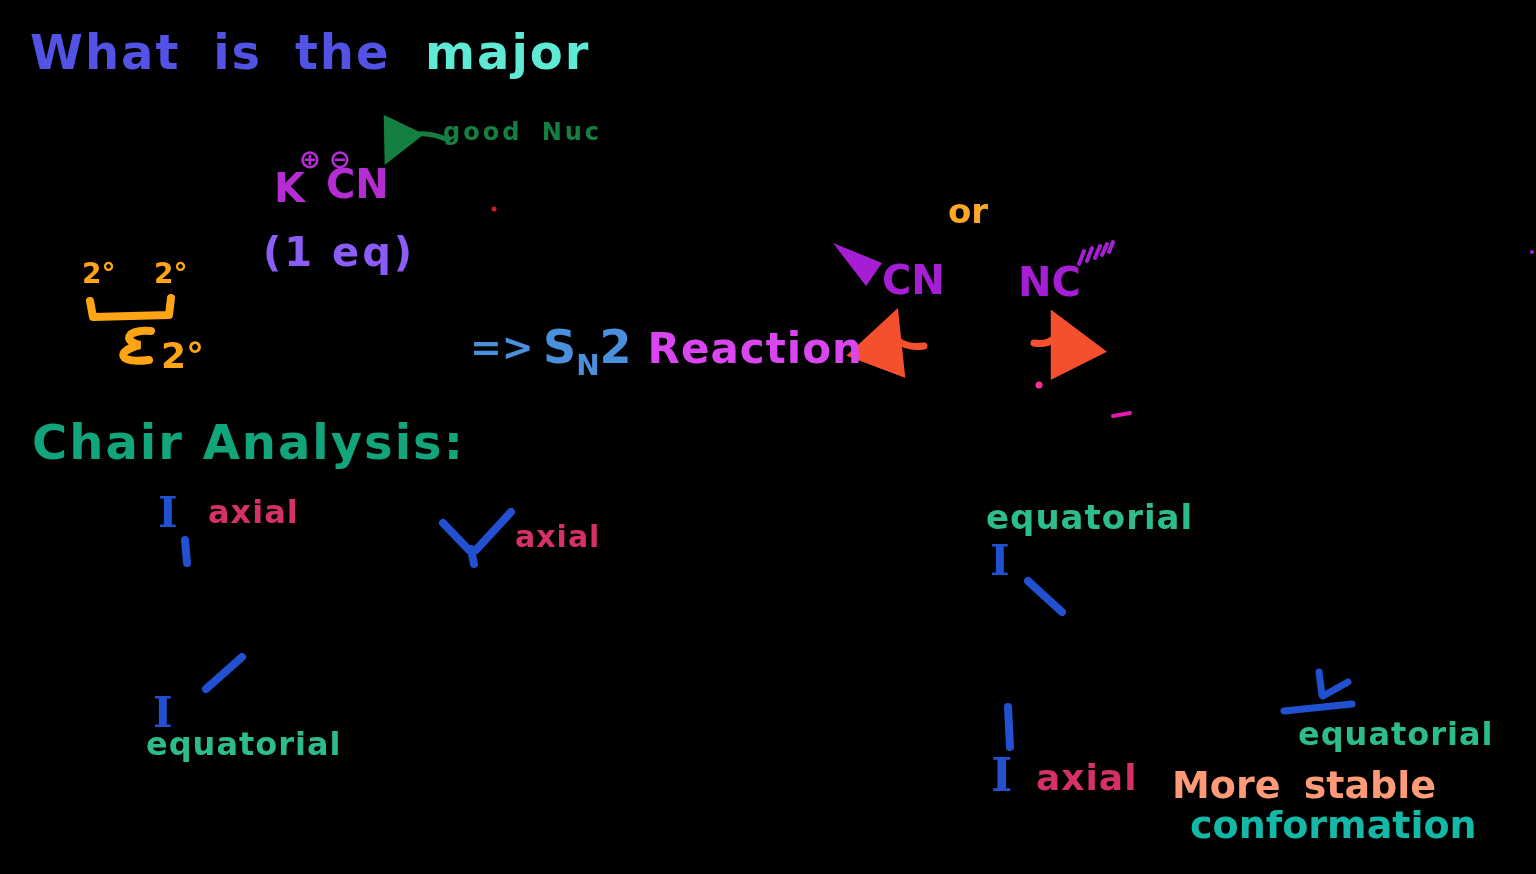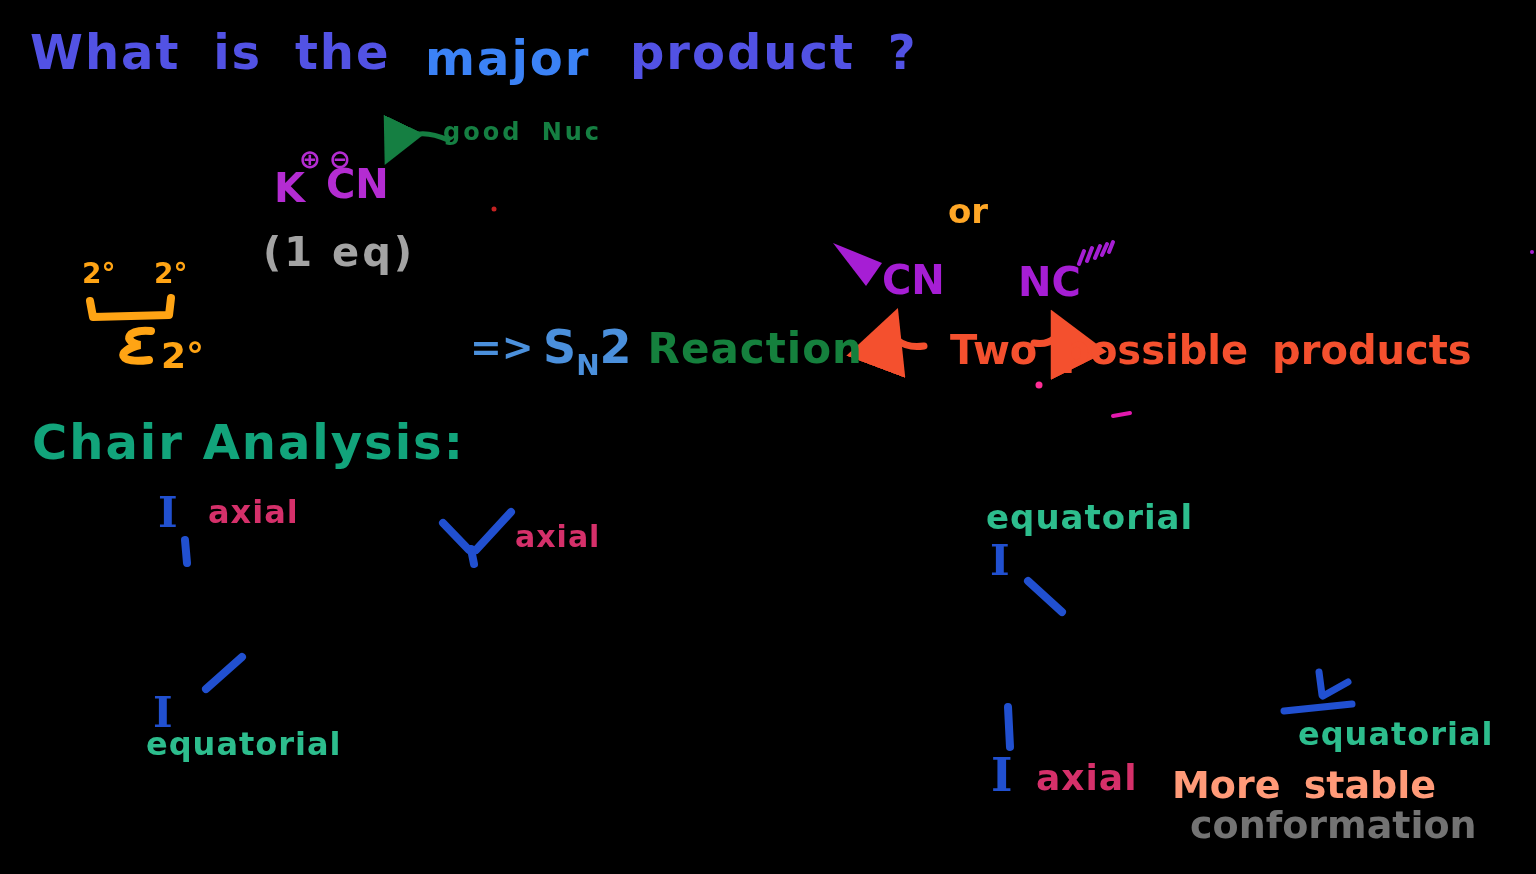--- a/index.html
+++ b/index.html
@@ -65,57 +65,55 @@
       <line x1="1284" y1="711" x2="1352" y2="704" stroke-width="7" stroke-linecap="round" stroke="#2150d0"></line>
     </g>
 
     <circle cx="494" cy="209" r="2.5" fill="#c42222"></circle>
     <circle cx="1039" cy="385" r="3.5" fill="#ff2d96"></circle>
     <line x1="1113" y1="416" x2="1130" y2="413" stroke-width="4" stroke-linecap="round" stroke="#e319ae"></line>
     <circle cx="1532" cy="252" r="2" fill="#a61ed4"></circle>
   </svg>
 
   <span class="txt hand" style="left: 30px; top: 28px; font-size: 48px; word-spacing: 14px; color: rgb(82, 82, 228);">What is the</span>
-  <span class="txt hand" style="left: 425px; top: 28px; font-size: 48px; color: #3b82f6; margin-top: 6px;">major</span>
-  <span class="txt hand" style="left: 630px; top: 28px; font-size: 48px; word-spacing: 14px; color: rgb(82, 82, 228);">product ?</span>
+  <span class="txt hand" style="left: 425px; top: 28px; font-size: 48px; color: #5eead4;">major</span>
 
   <span class="txt" style="left: 274px; top: 168px; font-size: 40px; color: rgb(180, 44, 210);">K</span>
   <span class="txt" style="left: 299px; top: 146px; font-size: 26px; color: rgb(180, 44, 210);">⊕</span>
   <span class="txt" style="left: 329px; top: 146px; font-size: 26px; color: rgb(180, 44, 210);">⊖</span>
   <span class="txt" style="left: 326px; top: 164px; font-size: 40px; color: rgb(180, 44, 210);">CN</span>
-  <span class="txt" style="left: 263px; top: 232px; font-size: 40px; letter-spacing: 3px; color: #a3a3a3;">(1 eq)</span>
+  <span class="txt" style="left: 263px; top: 232px; font-size: 40px; letter-spacing: 3px; color: #8b5cf6;">(1 eq)</span>
 
   <span class="txt" style="left: 443px; top: 120px; font-size: 24px; letter-spacing: 3px; word-spacing: 8px; color: rgb(21, 127, 66);">good Nuc</span>
 
   <span class="txt" style="left: 82px; top: 260px; font-size: 28px; color: rgb(255, 164, 20);">2°</span>
   <span class="txt" style="left: 154px; top: 260px; font-size: 28px; color: rgb(255, 164, 20);">2°</span>
   <span class="txt" style="left: 161px; top: 338px; font-size: 36px; color: rgb(255, 164, 20);">2°</span>
 
   <span class="txt" style="left: 470px; top: 328px; font-size: 38px; color: rgb(75, 144, 220);">=&gt;</span>
   <span class="txt" style="left:543px;top:324px;font-size:46px;">
-    <span style="color: rgb(75, 144, 220);">S</span><span class="subN" style="font-size: 28px; color: rgb(75, 144, 220);">N</span><span style="color: rgb(75, 144, 220);">2</span><span style="font-size: 42px; margin-left: 16px; letter-spacing: 1px; color: #15803d;">Reaction</span>
+    <span style="color: rgb(75, 144, 220);">S</span><span class="subN" style="font-size: 28px; color: rgb(75, 144, 220);">N</span><span style="color: rgb(75, 144, 220);">2</span><span style="font-size: 42px; margin-left: 16px; letter-spacing: 1px; color: #d946ef;">Reaction</span>
   </span>
 
   <span class="txt" style="left: 948px; top: 194px; font-size: 34px; color: rgb(255, 167, 38); text-align: center;">or</span>
   <span class="txt" style="left: 882px; top: 260px; font-size: 40px; color: rgb(166, 30, 212);">CN</span>
   <span class="txt" style="left: 1018px; top: 262px; font-size: 40px; color: rgb(166, 30, 212);">NC</span>
-  <span class="txt" style="left: 950px; top: 330px; font-size: 40px; word-spacing: 10px; color: rgb(244, 80, 46);">Two possible products</span>
 
   <span class="txt hand" style="left: 32px; top: 418px; font-size: 48px; color: rgb(18, 164, 123);">Chair Analysis:</span>
 
   <span class="txt iodine" style="left: 158px; top: 492px; font-size: 42px; color: rgb(33, 80, 208);">I</span>
   <span class="txt" style="left: 208px; top: 496px; font-size: 32px; letter-spacing: 1px; color: rgb(213, 48, 106);">axial</span>
   <span class="txt" style="left: 515px; top: 522px; font-size: 30px; letter-spacing: 1px; color: rgb(213, 48, 106);">axial</span>
 
   <span class="txt iodine" style="left: 153px; top: 692px; font-size: 42px; color: rgb(33, 80, 208);">I</span>
   <span class="txt" style="left: 146px; top: 728px; font-size: 32px; letter-spacing: 1px; color: rgb(45, 189, 141);">equatorial</span>
 
   <span class="txt" style="left: 986px; top: 500px; font-size: 34px; letter-spacing: 1px; color: rgb(45, 189, 141);">equatorial</span>
   <span class="txt iodine" style="left: 990px; top: 540px; font-size: 42px; color: rgb(33, 80, 208);">I</span>
 
   <span class="txt iodine" style="left: 991px; top: 752px; font-size: 46px; color: rgb(33, 80, 208);">I</span>
   <span class="txt" style="left: 1036px; top: 760px; font-size: 36px; letter-spacing: 1px; color: rgb(213, 48, 106);">axial</span>
   <span class="txt" style="left: 1298px; top: 718px; font-size: 32px; letter-spacing: 1px; color: rgb(45, 189, 141);">equatorial</span>
 
   <span class="txt" style="left: 1172px; top: 766px; font-size: 38px; word-spacing: 10px; color: rgb(255, 154, 120);">More stable</span>
-  <span class="txt" style="left: 1190px; top: 806px; font-size: 38px; color: #737373;">conformation</span>
+  <span class="txt" style="left: 1190px; top: 806px; font-size: 38px; color: #14b8a6;">conformation</span>
 
 </div>
 
 </body></html>

